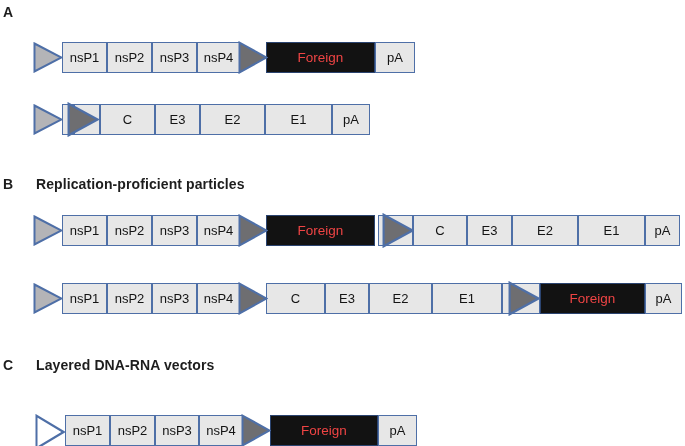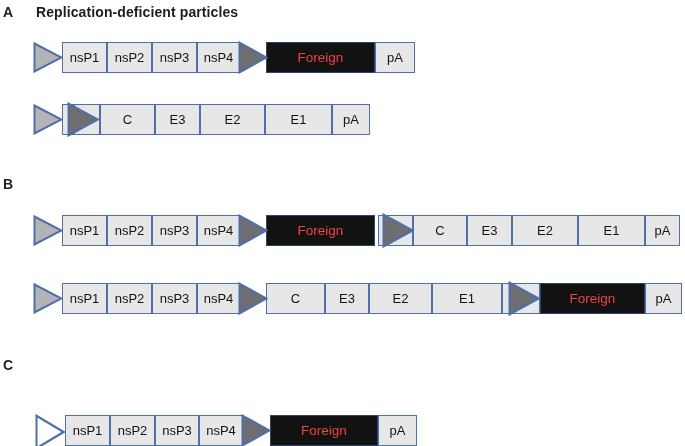--- a/index.html
+++ b/index.html
@@ -41,27 +41,28 @@
   .tri.light polygon{fill:var(--tri-light);}
   .tri.dark polygon{fill:var(--tri-dark);}
   .tri.white polygon{fill:var(--tri-white);}
 </style>
 </head>
 <body>
 
 <div id="stage">
   <div class="hdr hdr-a">
     <span class="letter">A</span>
-    <span class="title">Replication-deficient particles</span>
   </div>
   <div class="hdr hdr-b">
     <span class="letter">B</span>
+    <span class="title">Replication-proficient particles</span>
   </div>
   <div class="hdr hdr-c">
     <span class="letter">C</span>
+    <span class="title">Layered DNA-RNA vectors</span>
   </div>
 <div class="row" style="top: 42px;">
       <div class="tri light" style="left: 33px; top: 0px; width: 30px; height: 31px;">
         <svg viewBox="0 0 30 31" preserveAspectRatio="none">
           <polygon points="1.5,1.5 28.5,15.5 1.5,29.5"></polygon>
         </svg>
       </div>
       <div class="cell" style="left: 62px; width: 45px;">nsP1</div>
       <div class="cell" style="left: 107px; width: 45px;">nsP2</div>
       <div class="cell" style="left: 152px; width: 45px;">nsP3</div>

